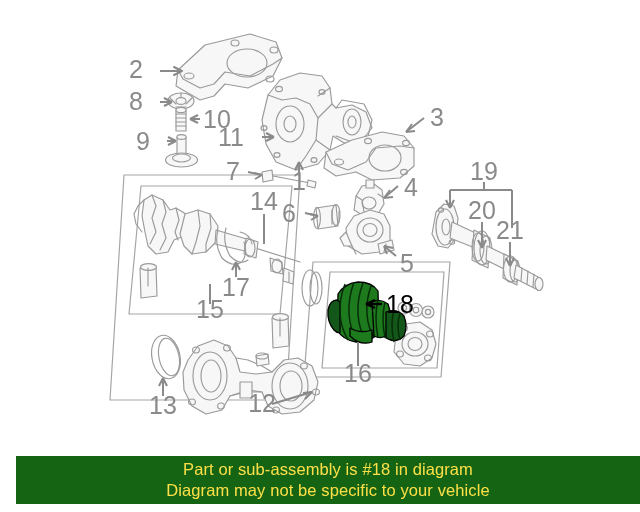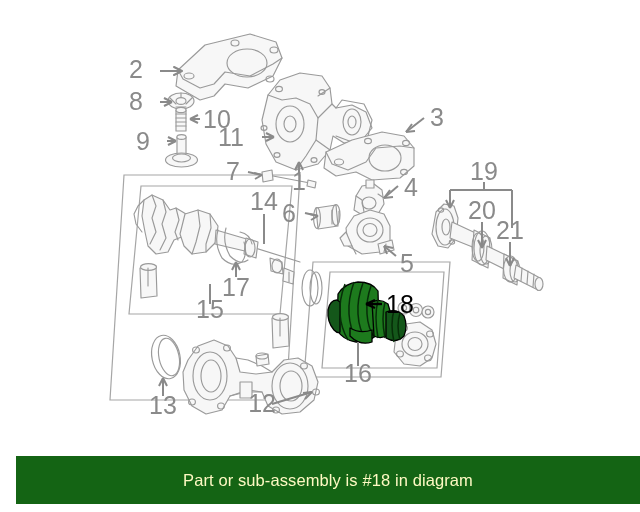--- a/index.html
+++ b/index.html
@@ -33,21 +33,21 @@
     width: 624px;
     height: 48px;
     background: #146414;
     display: flex;
     flex-direction: column;
     align-items: center;
     justify-content: center;
     box-sizing: border-box;
   }
   .banner-line {
-    color: #fef9c3;
+    color: #fde047;
     font-family: "Liberation Sans", sans-serif;
     font-size: 16.5px;
     line-height: 21px;
     letter-spacing: 0.1px;
     white-space: nowrap;
   }
   .callout-num {
     font-family: "Liberation Sans", sans-serif;
     font-size: 25px;
     fill: #8a8a8a;
@@ -411,13 +411,14 @@
       <text class="callout-num highlighted" x="386" y="313" text-anchor="start">18</text>
       <text class="callout-num" x="484" y="180" text-anchor="middle">19</text>
       <text class="callout-num" x="482" y="219" text-anchor="middle">20</text>
       <text class="callout-num" x="510" y="239" text-anchor="middle">21</text>
     </g>
   </svg>
 </div>
 
 <div id="notice-banner">
   <div class="banner-line">Part or sub-assembly is #18 in diagram</div>
+  <div class="banner-line">Diagram may not be specific to your vehicle</div>
 </div>
 
 </body></html>

